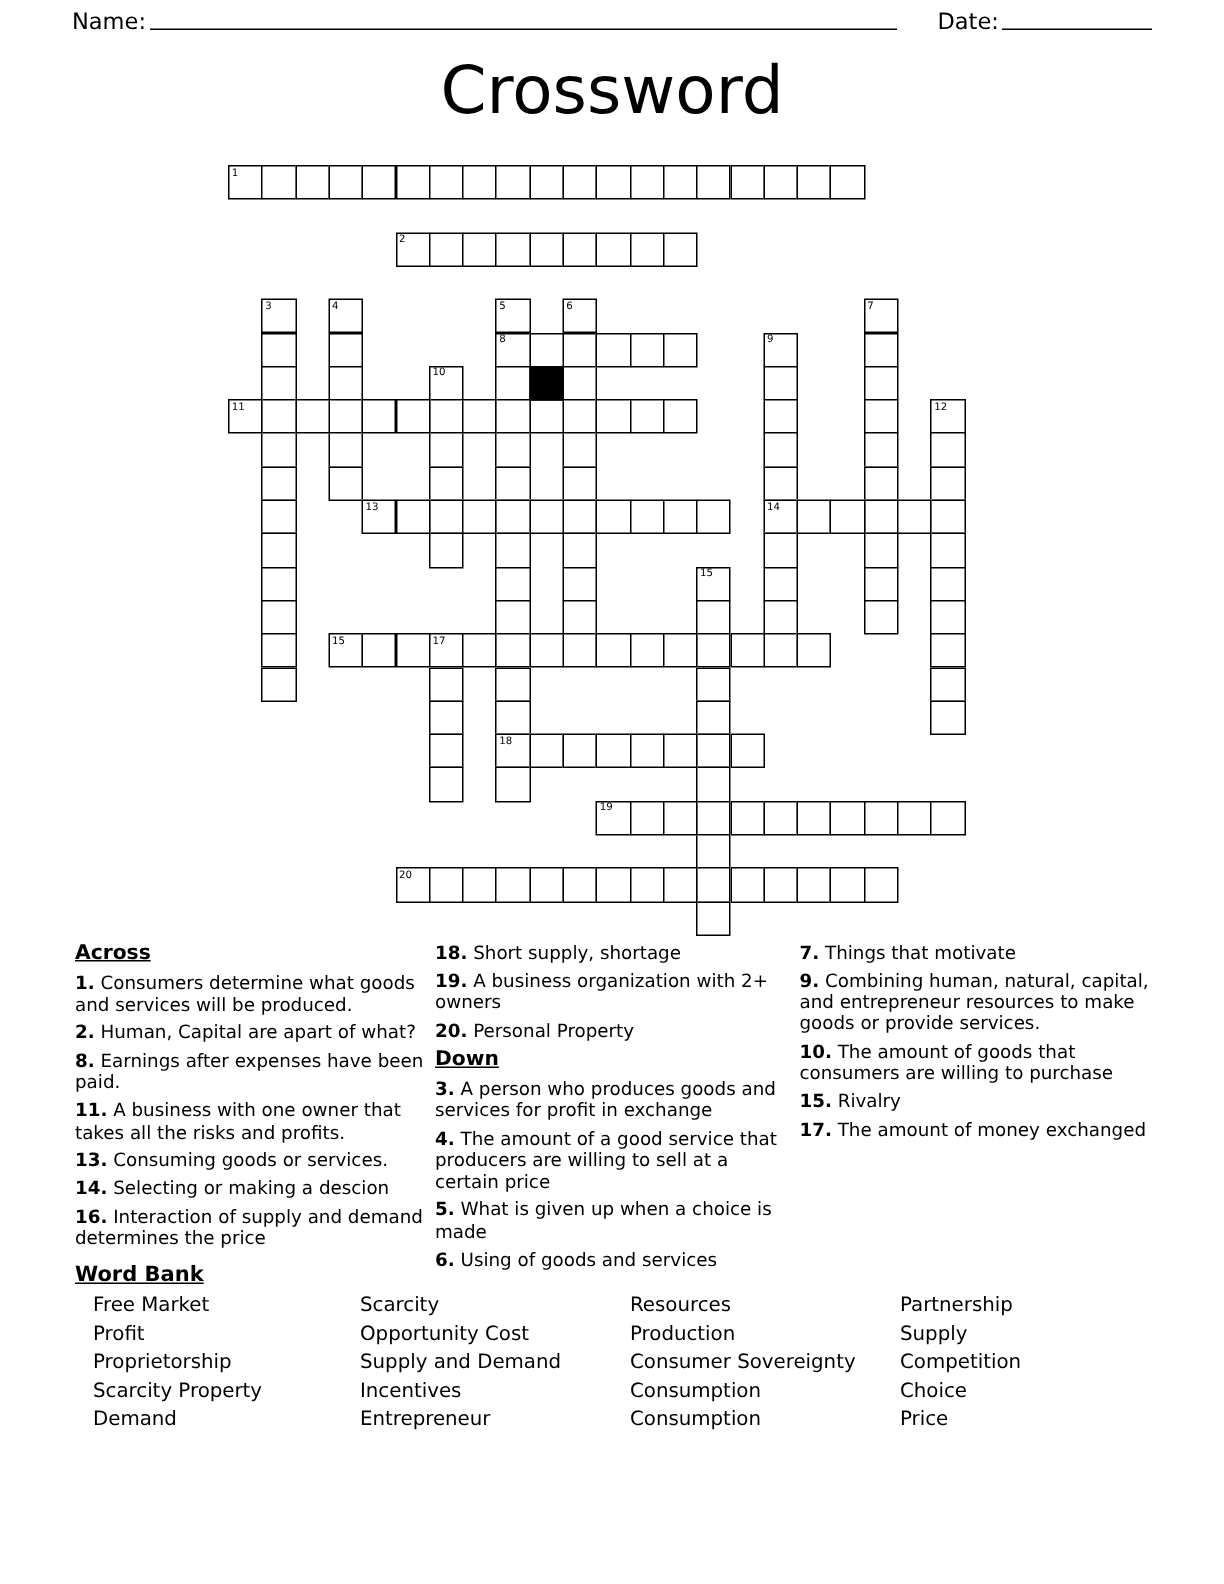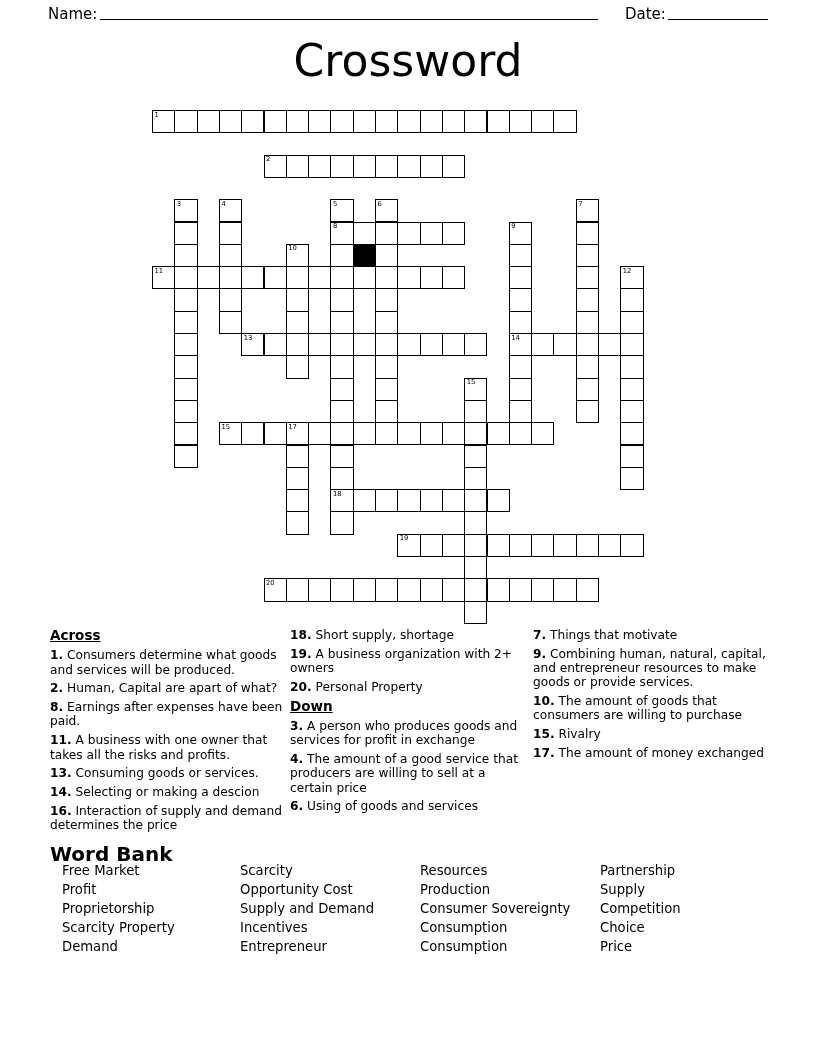--- a/index.html
+++ b/index.html
@@ -37,21 +37,21 @@
   #clues-col-1 { left: 50px;  width: 233px; }
   #clues-col-2 { left: 290px; width: 240px; }
   #clues-col-3 { left: 533px; width: 237px; }
   .sec-h { font-size: 13.5px; font-weight: bold; text-decoration: underline; margin: 0 0 6px 0; }
   .sec-h.mid { margin-top: 3px; }
   .clue { margin: 0 0 4.5px 0; }
   .clue b { font-weight: bold; }
 
   #wordbank-header {
     position: absolute; left: 50px; top: 842px;
-    font-size: 20px; font-weight: bold; 
+    font-size: 14px; font-weight: bold; text-decoration: underline;
   }
   #wordbank { position: absolute; left: 50px; top: 861px; width: 720px; display: flex; }
   .wb-col { flex: 0 0 178px; }
   .wb-col + .wb-col { flex: 0 0 180px; }
   .wb-item { font-size: 13.2px; line-height: 19px; white-space: nowrap; margin-left: 12px; }
 </style>
 </head>
 <body>
 
 <span id="name-label" class="hdr-label">Name:</span>
@@ -303,20 +303,21 @@
     <div class="clue"><b>14.</b> Selecting or making a descion</div>
     <div class="clue"><b>16.</b> Interaction of supply and demand determines the price</div>
   </div>
 <div id="clues-col-2" class="clue-col">
     <div class="clue"><b>18.</b> Short supply, shortage</div>
     <div class="clue"><b>19.</b> A business organization with 2+ owners</div>
     <div class="clue"><b>20.</b> Personal Property</div>
     <div class="sec-h mid">Down</div>
     <div class="clue"><b>3.</b> A person who produces goods and services for profit in exchange</div>
     <div class="clue"><b>4.</b> The amount of a good service that producers are willing to sell at a certain price</div>
+    <div class="clue"><b>5.</b> What is given up when a choice is made</div>
     <div class="clue"><b>6.</b> Using of goods and services</div>
   </div>
 <div id="clues-col-3" class="clue-col">
     <div class="clue"><b>7.</b> Things that motivate</div>
     <div class="clue"><b>9.</b> Combining human, natural, capital, and entrepreneur resources to make goods or provide services.</div>
     <div class="clue"><b>10.</b> The amount of goods that consumers are willing to purchase</div>
     <div class="clue"><b>15.</b> Rivalry</div>
     <div class="clue"><b>17.</b> The amount of money exchanged</div>
   </div>
 

